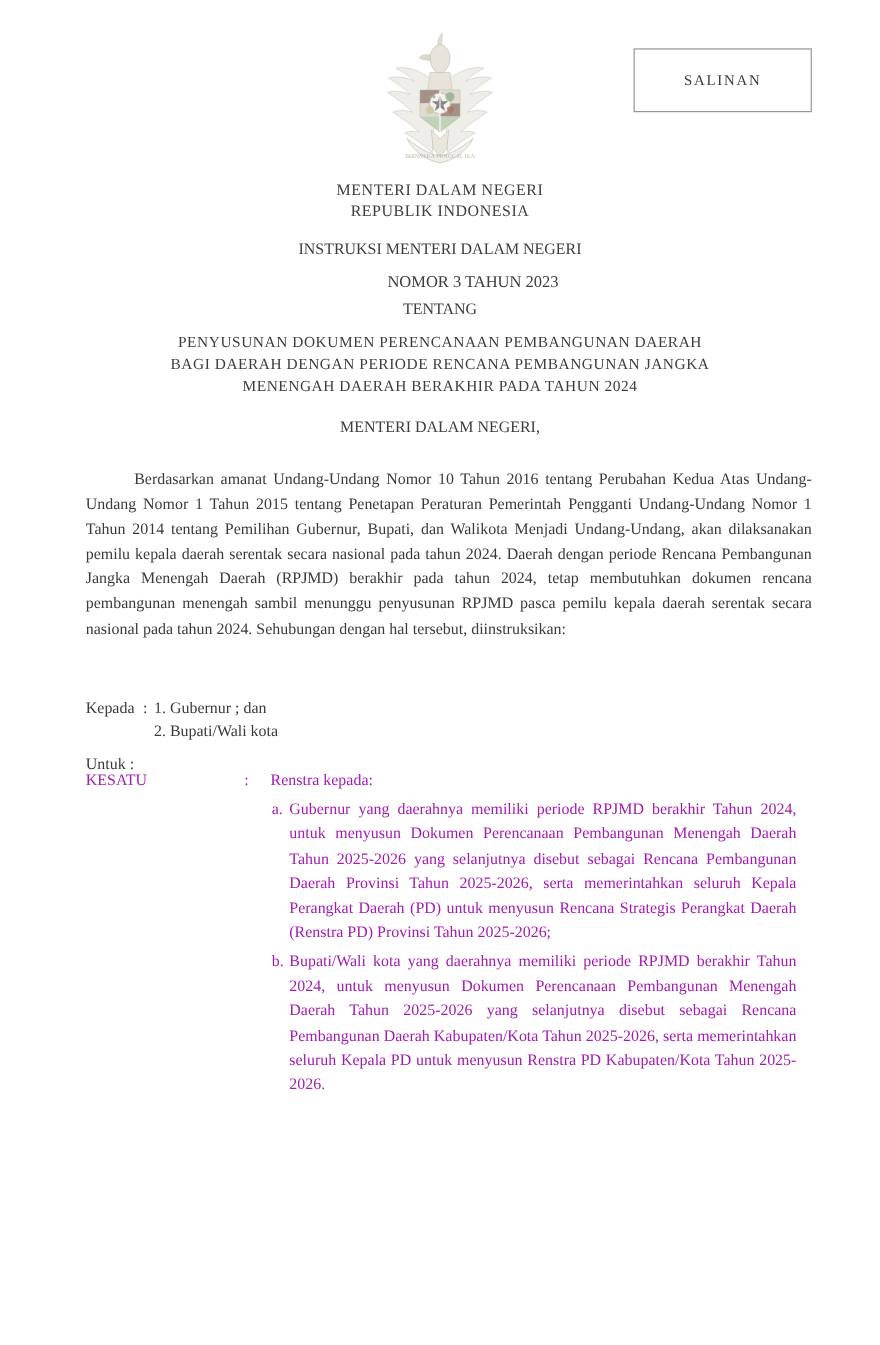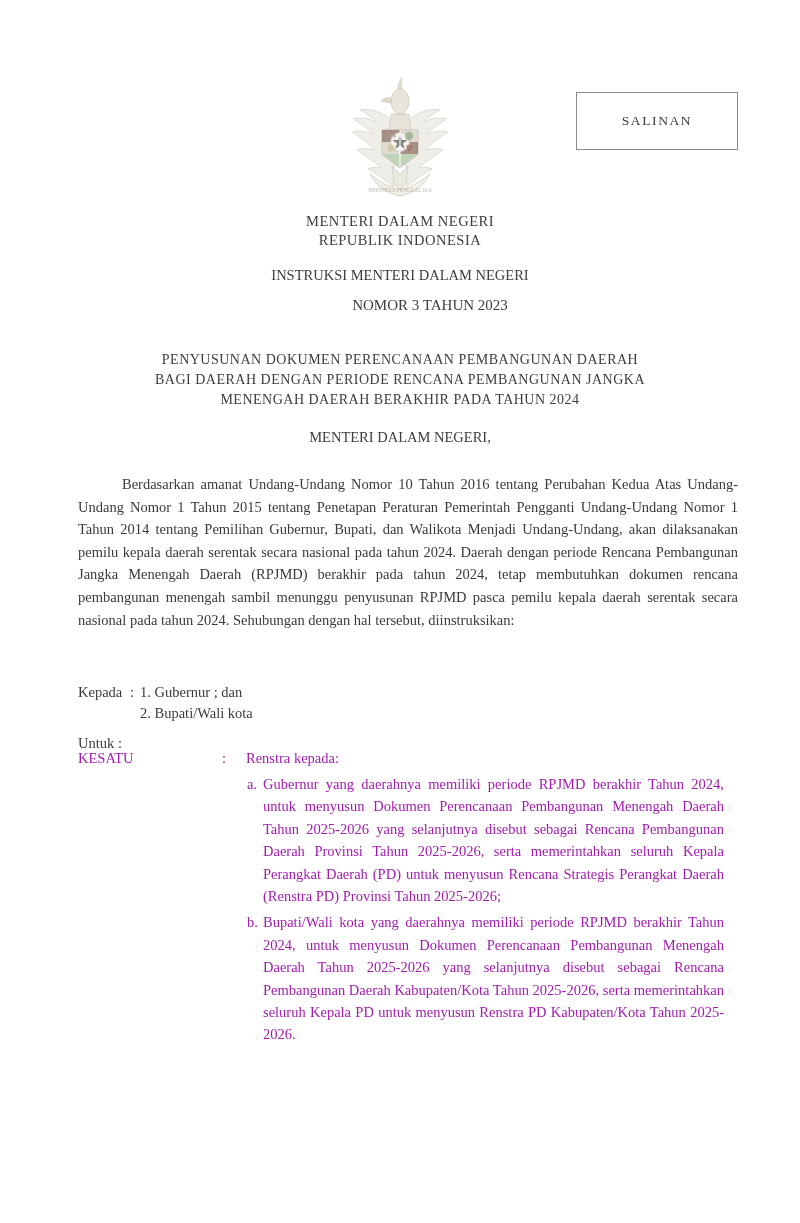--- a/index.html
+++ b/index.html
@@ -13,21 +13,20 @@
     position: relative;
     font-family: "Liberation Serif", "DejaVu Serif", serif;
     color: #2b2b2b;
     overflow: hidden;
   }
 
   .page {
     position: absolute;
     inset: 0;
     background: #ffffff;
-    margin-top: 48px;
   }
 
   
   .salinan-box {
     position: absolute;
     left: 576px;
     top: 44px;
     width: 160px;
     height: 56px;
     border: 1px solid #8c8c8c;
@@ -203,20 +202,21 @@
     </svg>
   </div>
 
   <div class="hdr" id="hdr-instruction">INSTRUKSI MENTERI DALAM NEGERI</div>
 
   <div class="hdr" id="hdr-ministry">
     <div class="hdr-line">MENTERI DALAM NEGERI</div>
     <div class="hdr-line">REPUBLIK INDONESIA</div>
   </div>
   <div class="hdr" id="hdr-number">NOMOR 3 TAHUN 2023</div>
+  <div class="hdr" id="hdr-tentang">TENTANG</div>
 
   <div class="hdr" id="hdr-subject">
     <div class="hdr-line">PENYUSUNAN DOKUMEN PERENCANAAN PEMBANGUNAN DAERAH</div>
     <div class="hdr-line">BAGI DAERAH DENGAN PERIODE RENCANA PEMBANGUNAN JANGKA</div>
     <div class="hdr-line">MENENGAH DAERAH BERAKHIR PADA TAHUN 2024</div>
   </div>
 
   <div class="hdr" id="hdr-signatory">MENTERI DALAM NEGERI,</div>
 
   <div class="body-para">Berdasarkan amanat Undang-Undang Nomor 10 Tahun 2016 tentang Perubahan Kedua Atas Undang-Undang Nomor 1 Tahun 2015 tentang Penetapan Peraturan Pemerintah Pengganti Undang-Undang Nomor 1 Tahun 2014 tentang Pemilihan Gubernur, Bupati, dan Walikota Menjadi Undang-Undang, akan dilaksanakan pemilu kepala daerah serentak secara nasional pada tahun 2024. Daerah dengan periode Rencana Pembangunan Jangka Menengah Daerah (RPJMD) berakhir pada tahun 2024, tetap membutuhkan dokumen rencana pembangunan menengah sambil menunggu penyusunan RPJMD pasca pemilu kepala daerah serentak secara nasional pada tahun 2024. Sehubungan dengan hal tersebut, diinstruksikan:</div>

